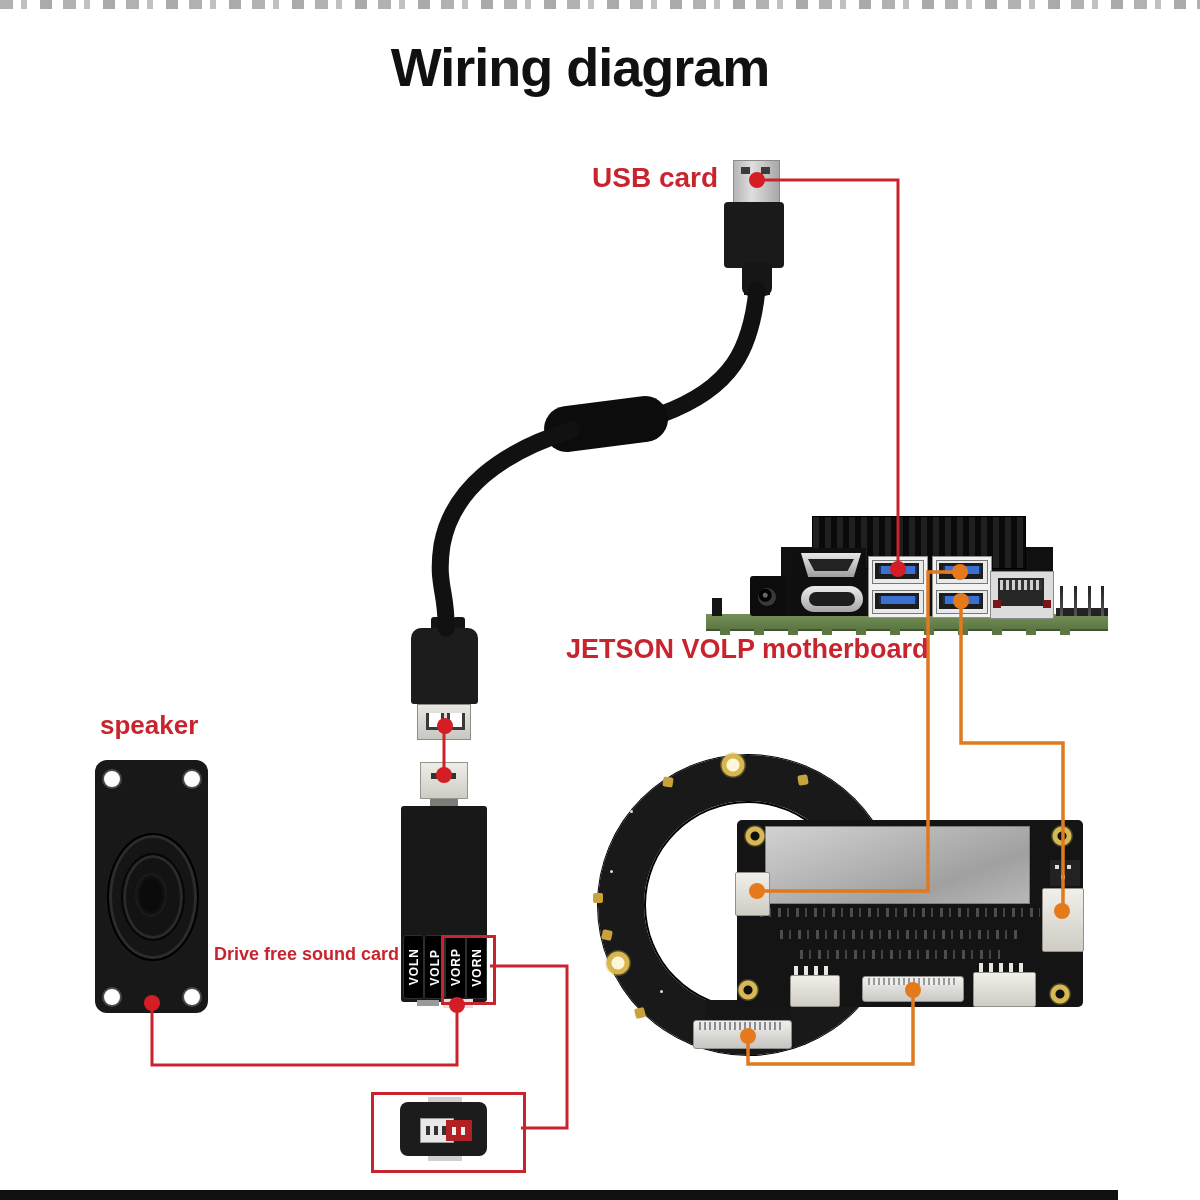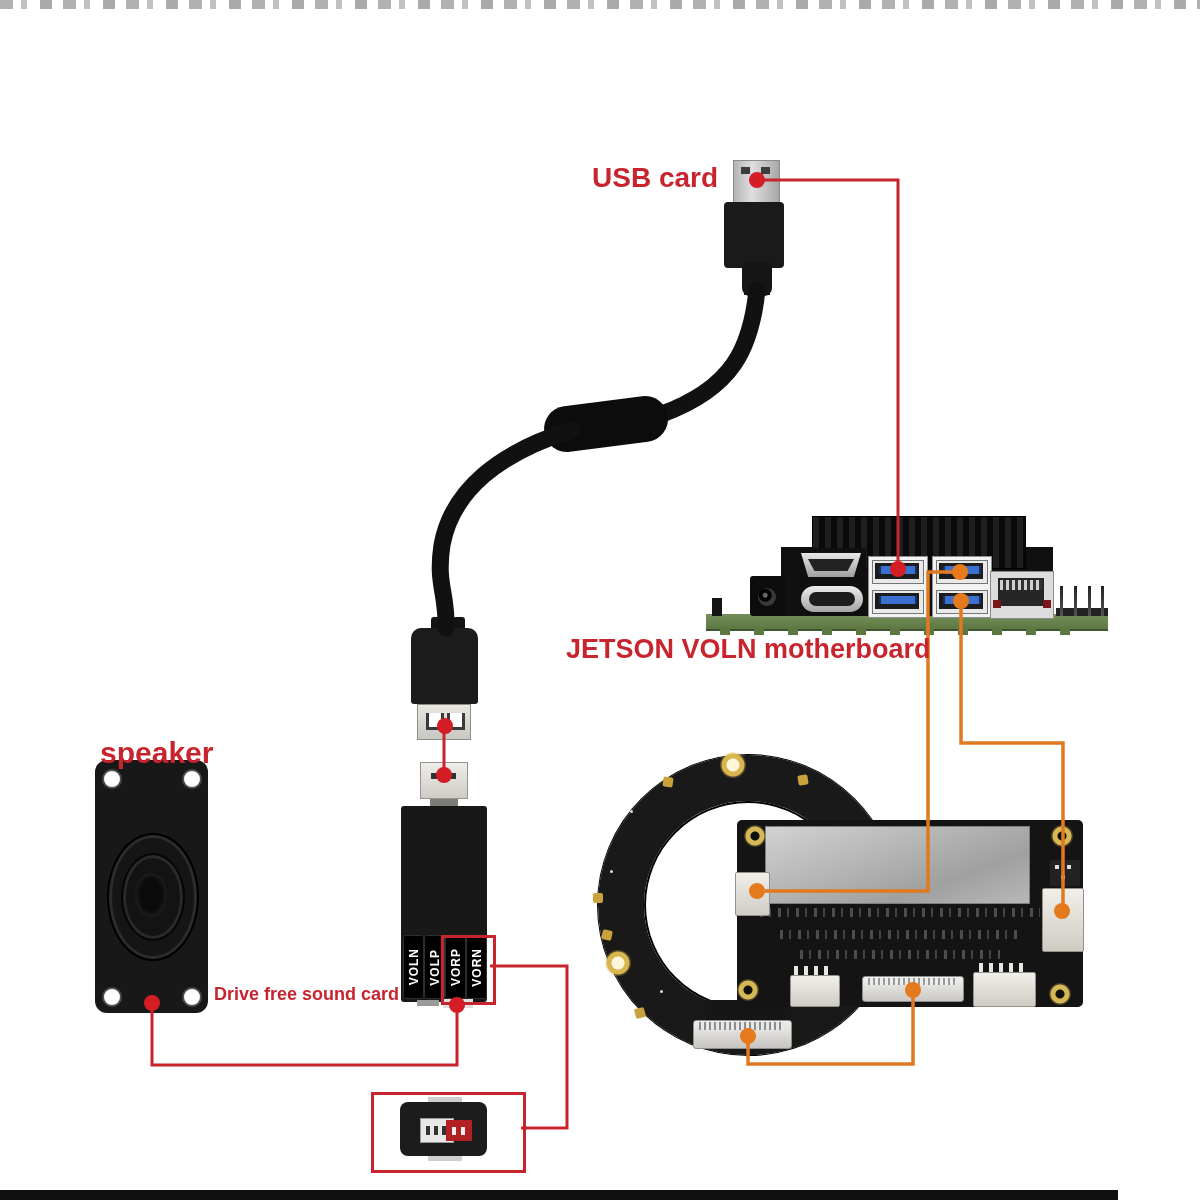--- a/index.html
+++ b/index.html
@@ -109,25 +109,26 @@
   #detail-plug-red{left:446px;top:1120px;width:26px;height:21px;background:#b32024;z-index:32;}
   #detail-plug-red i{position:absolute;top:7px;width:4px;height:8px;background:#eee;}
   svg#wires{position:absolute;left:0;top:0;z-index:60;}
 </style>
 </head>
 <body>
 
 <div id="stage">
 
   <div id="top-noise"></div>
+  <div id="title">Wiring diagram</div>
 
   <div class="red-label" style="left:592px;top:162px;font-size:28px;">USB card</div>
-  <div class="red-label" style="left:566px;top:634px;font-size:27px;">JETSON VOLN motherboard</div>
-  <div class="red-label" style="left:100px;top:736px;font-size:30px;">speaker</div>
-  <div class="red-label" style="left:214px;top:944px;font-size:18px;margin-top:40px;">Drive free sound card</div>
+  <div class="red-label" style="left:566px;top:634px;font-size:27px;">JETSON VOLP motherboard</div>
+  <div class="red-label" style="left:100px;top:710px;font-size:26px;">speaker</div>
+  <div class="red-label" style="left:214px;top:944px;font-size:18px;">Drive free sound card</div>
 
   <div class="abs" id="usb-metal">
     <span class="usb-hole" style="left:7px;"></span>
     <span class="usb-hole" style="left:27px;"></span>
   </div>
   <div class="abs" id="usb-plug-body"></div>
   <div class="abs" id="usb-plug-taper"></div>
 
   <div class="abs mobo" id="mobo-pcb"></div>
   <div class="abs mobo" id="mobo-pcb-nubs"></div>

